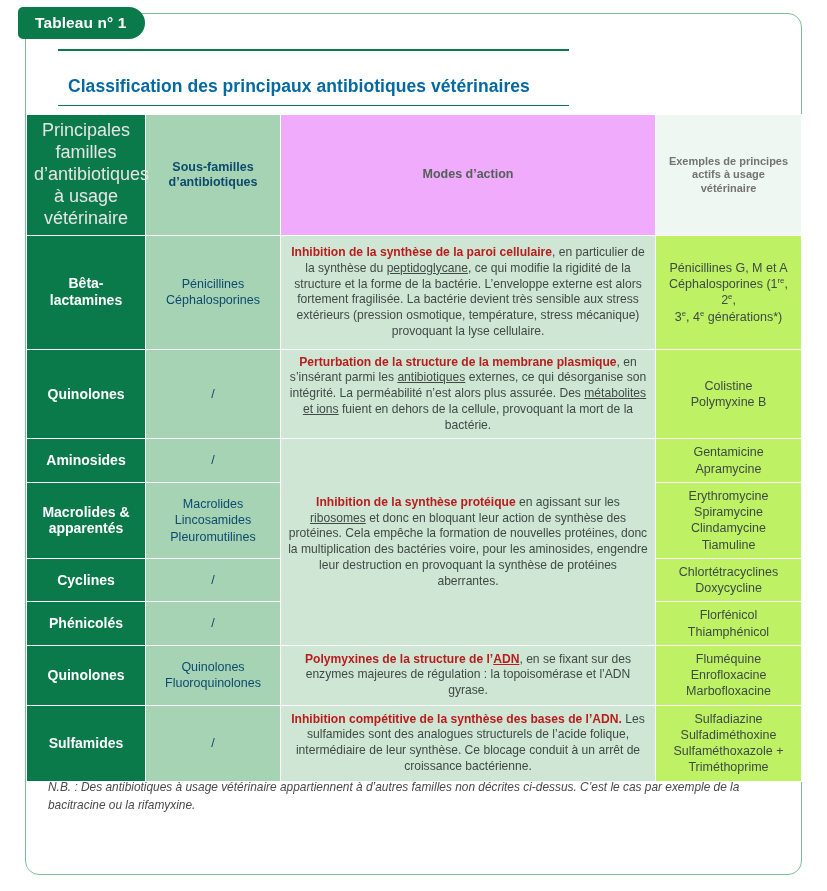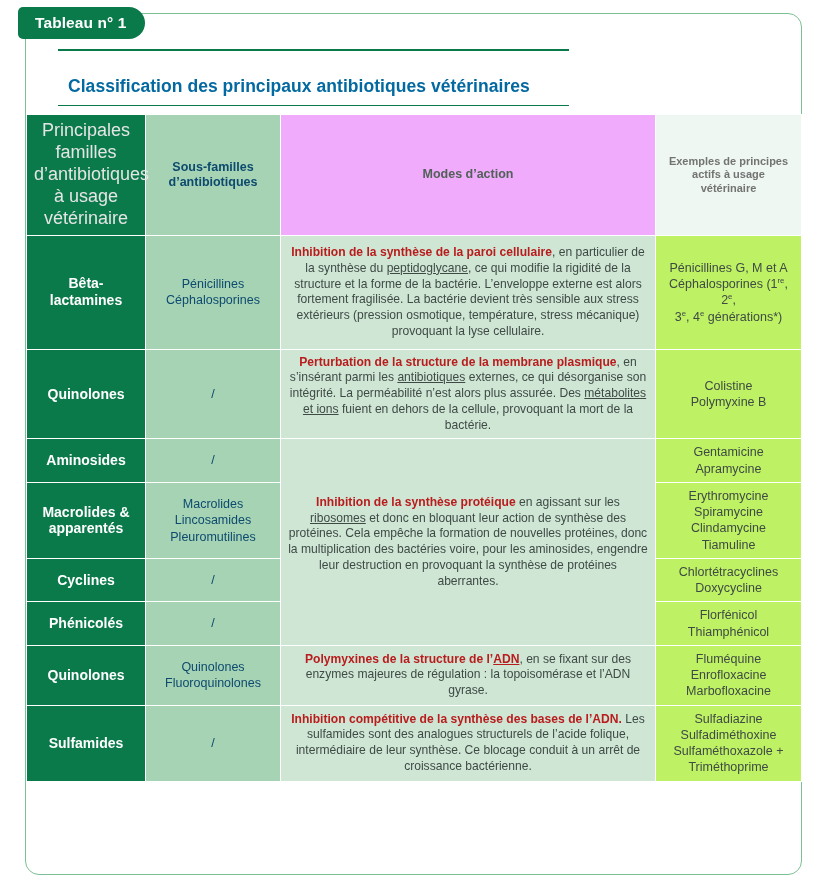--- a/index.html
+++ b/index.html
@@ -182,15 +182,16 @@
       <tr>
         <td class="c-fam" style="height:72px">Sulfamides</td>
         <td class="c-sub">/</td>
         <td class="c-mod"><b>Inhibition compétitive de la synthèse des bases de l’ADN.</b><span> Les sulfamides sont des analogues structurels de l’acide folique, intermédiaire de leur synthèse. Ce blocage conduit à un arrêt de croissance bactérienne.</span></td>
         <td class="c-ex">Sulfadiazine<br>Sulfadiméthoxine<br>Sulfaméthoxazole +<br>Triméthoprime</td>
       </tr>
     </tbody>
   </table>
 
   <div class="notes">
+    <div class="note2">N.B. : Des antibiotiques à usage vétérinaire appartiennent à d’autres familles non décrites ci-dessus. C’est le cas par exemple de la bacitracine ou la rifamyxine.</div>
   </div>
 
 </div>
 
 </body></html>

